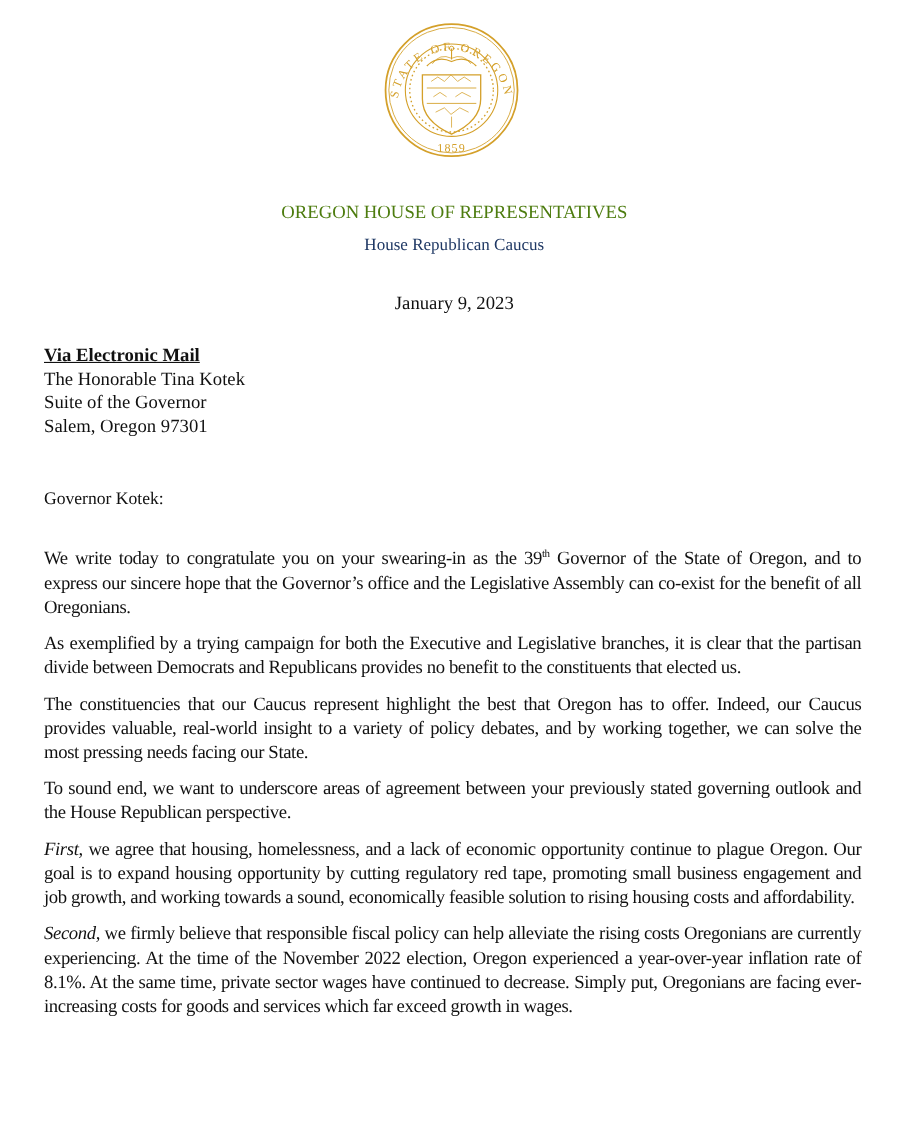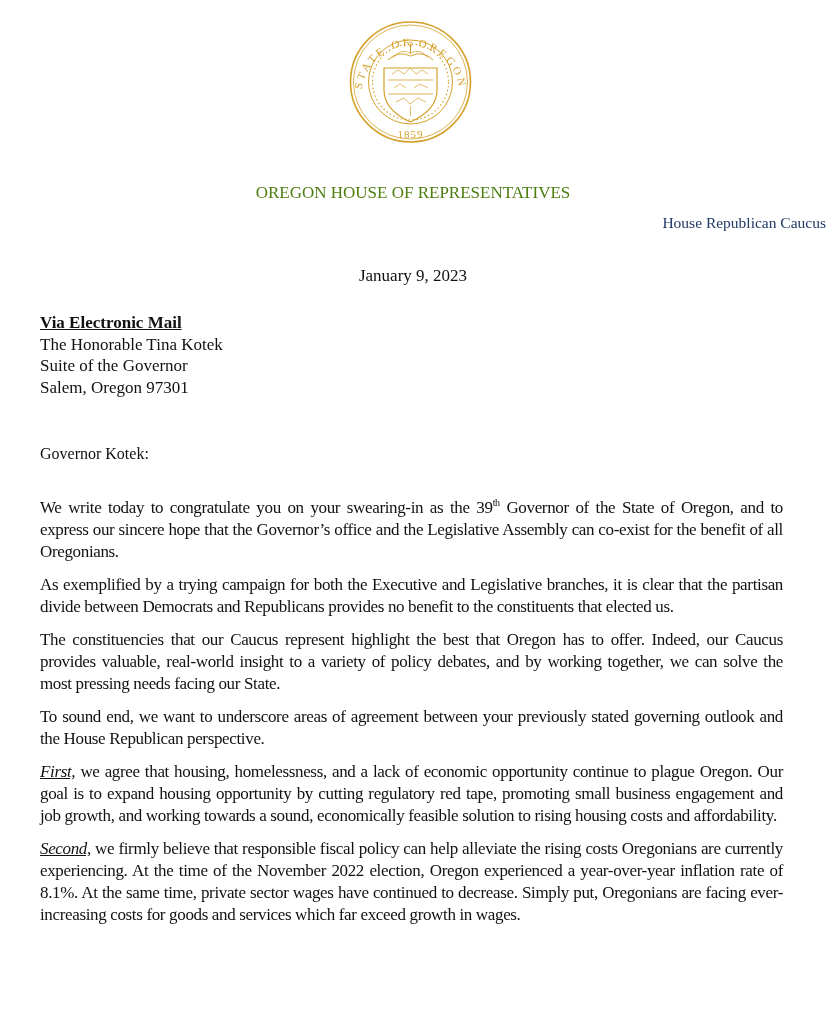--- a/index.html
+++ b/index.html
@@ -30,21 +30,21 @@
       text-align: center;
       font-size: 17px;
       color: #4d7c0f;
       letter-spacing: 0px;
     }
     .header-sub {
       position: absolute;
       left: 0;
       width: 826px;
       top: 214px;
-      text-align: right;
+      text-align: center;
       font-size: 15.5px;
       color: #1f3864;
     }
     .date {
       position: absolute;
       left: 0;
       width: 826px;
       top: 266px;
       text-align: center;
       font-size: 17px;
@@ -77,21 +77,21 @@
       letter-spacing: -0.35px;
     }
     .body-text p {
       margin: 11px 0 11px 0;
     }
     sup {
       font-size: 10px;
       line-height: 0;
       vertical-align: super;
     }
-    em { font-style: italic; text-decoration: underline; }
+    em { font-style: italic; }
   </style>
 </head>
 <body>
 
 <div class="seal">
   <svg width="125" height="130" viewBox="0 0 125 130" xmlns="http://www.w3.org/2000/svg">
     <g fill="none" stroke="#d4a02a">
       <circle cx="62.5" cy="64" r="60" stroke-width="1.6"></circle>
       <circle cx="62.5" cy="64" r="57" stroke-width="0.8"></circle>
       <circle cx="62.5" cy="64" r="42" stroke-width="1"></circle>

